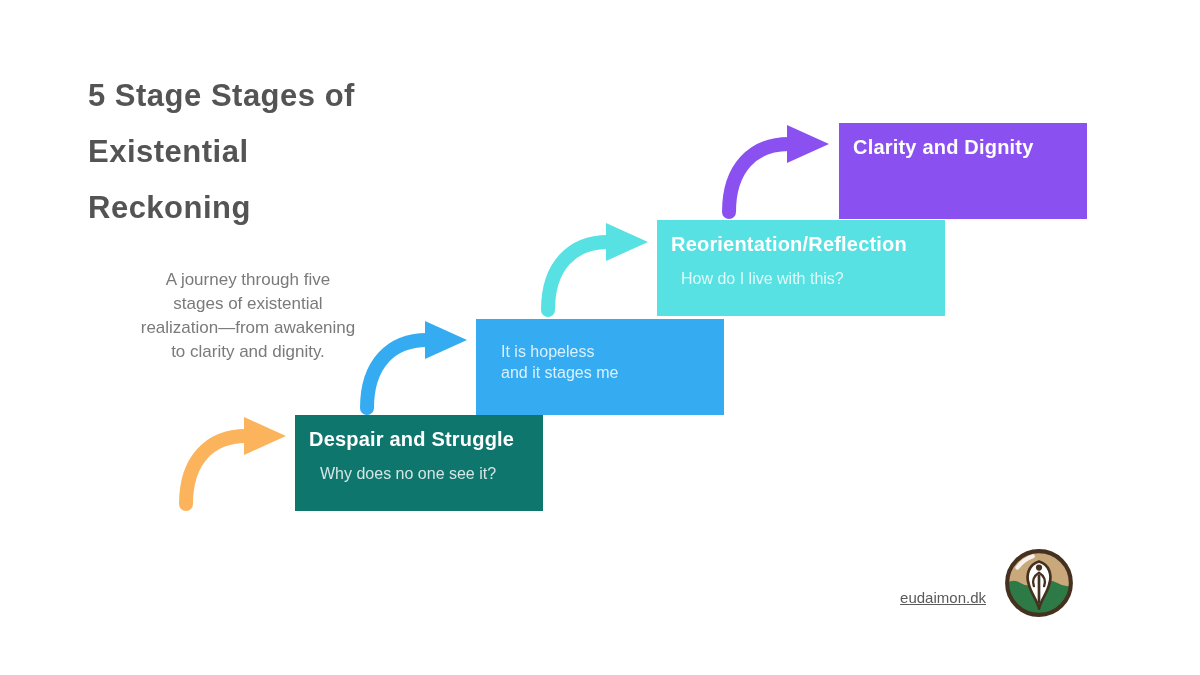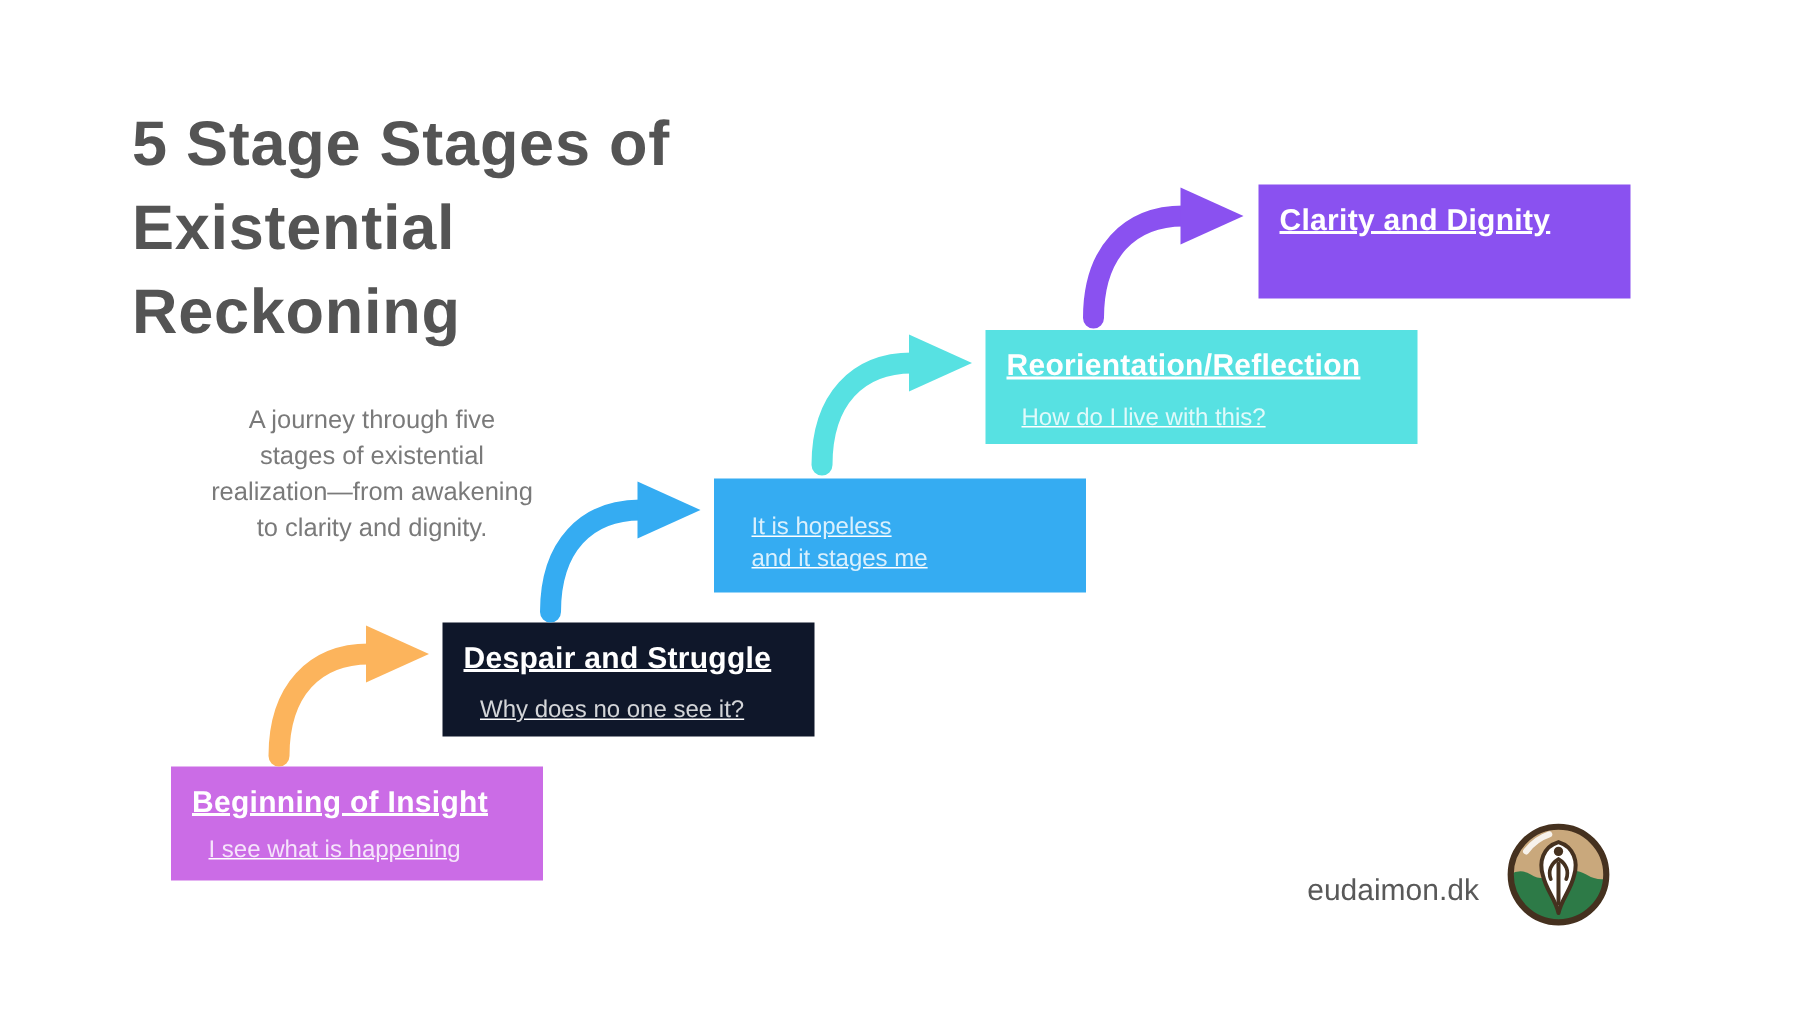--- a/index.html
+++ b/index.html
@@ -11,45 +11,44 @@
     width: 1200px;
     height: 675px;
     background: #ffffff;
   }
 
   .title {
     position: absolute;
     left: 88px;
     top: 68px;
     width: 460px;
-    font-size: 42px;
+    font-size: 31px;
     font-weight: 700;
     line-height: 56px;
     letter-spacing: 0.5px;
     white-space: pre-line;
   }
 
   .subtitle {
     position: absolute;
     left: 88px;
     top: 268px;
     width: 320px;
     font-size: 17px;
     line-height: 24px;
     white-space: pre-line;
     text-align: center;
   }
 
   .stage {
     position: absolute;
     width: 248px;
-    height: 76px;
+    height: 96px;
     padding: 13px 28px 0 14px;
     color: #ffffff;
-    text-decoration: underline;
   }
   .stage-name {
     font-size: 20px;
     font-weight: 700;
     letter-spacing: 0.2px;
     white-space: nowrap;
   }
   .stage-caption {
     margin: 9px 0 0 11px;
     font-size: 16px;
@@ -83,21 +82,22 @@
     position: absolute;
     right: 120px;
     bottom: 55px;
     width: 300px;
     height: 84px;
   }
   .brand {
     position: absolute;
     right: 94px;
     bottom: 14px;
-    font-size: 20px;
+    font-size: 15px;
+    text-decoration: underline;
   }
   .logo {
     position: absolute;
     right: 4px;
     bottom: 0px;
     width: 74px;
     height: 74px;
   }
 </style>
 </head>
@@ -107,26 +107,22 @@
 
   <h1 class="title" style="color: rgb(84, 84, 84);">5 Stage Stages of
 Existential
 Reckoning</h1>
 
   <p class="subtitle" style="color: rgb(122, 122, 122);">A journey through five
 stages of existential
 realization—from awakening
 to clarity and dignity.</p>
 
-  <div class="stage stage-1" style="background-color: rgb(203, 108, 230);">
-    <div class="stage-name">Beginning of Insight</div>
-    <div class="stage-caption">I see what is happening</div>
-  </div>
 
-  <div class="stage stage-2" style="background-color: #0f172a;">
+  <div class="stage stage-2" style="background-color: #0f766e;">
     <div class="stage-name">Despair and Struggle</div>
     <div class="stage-caption">Why does no one see it?</div>
   </div>
 
   <div class="stage stage-3" style="background-color: rgb(53, 172, 242);">
     <div class="stage-caption">It is hopeless
 and it stages me</div>
   </div>
 
   <div class="stage stage-4" style="background-color: rgb(87, 225, 226);">

